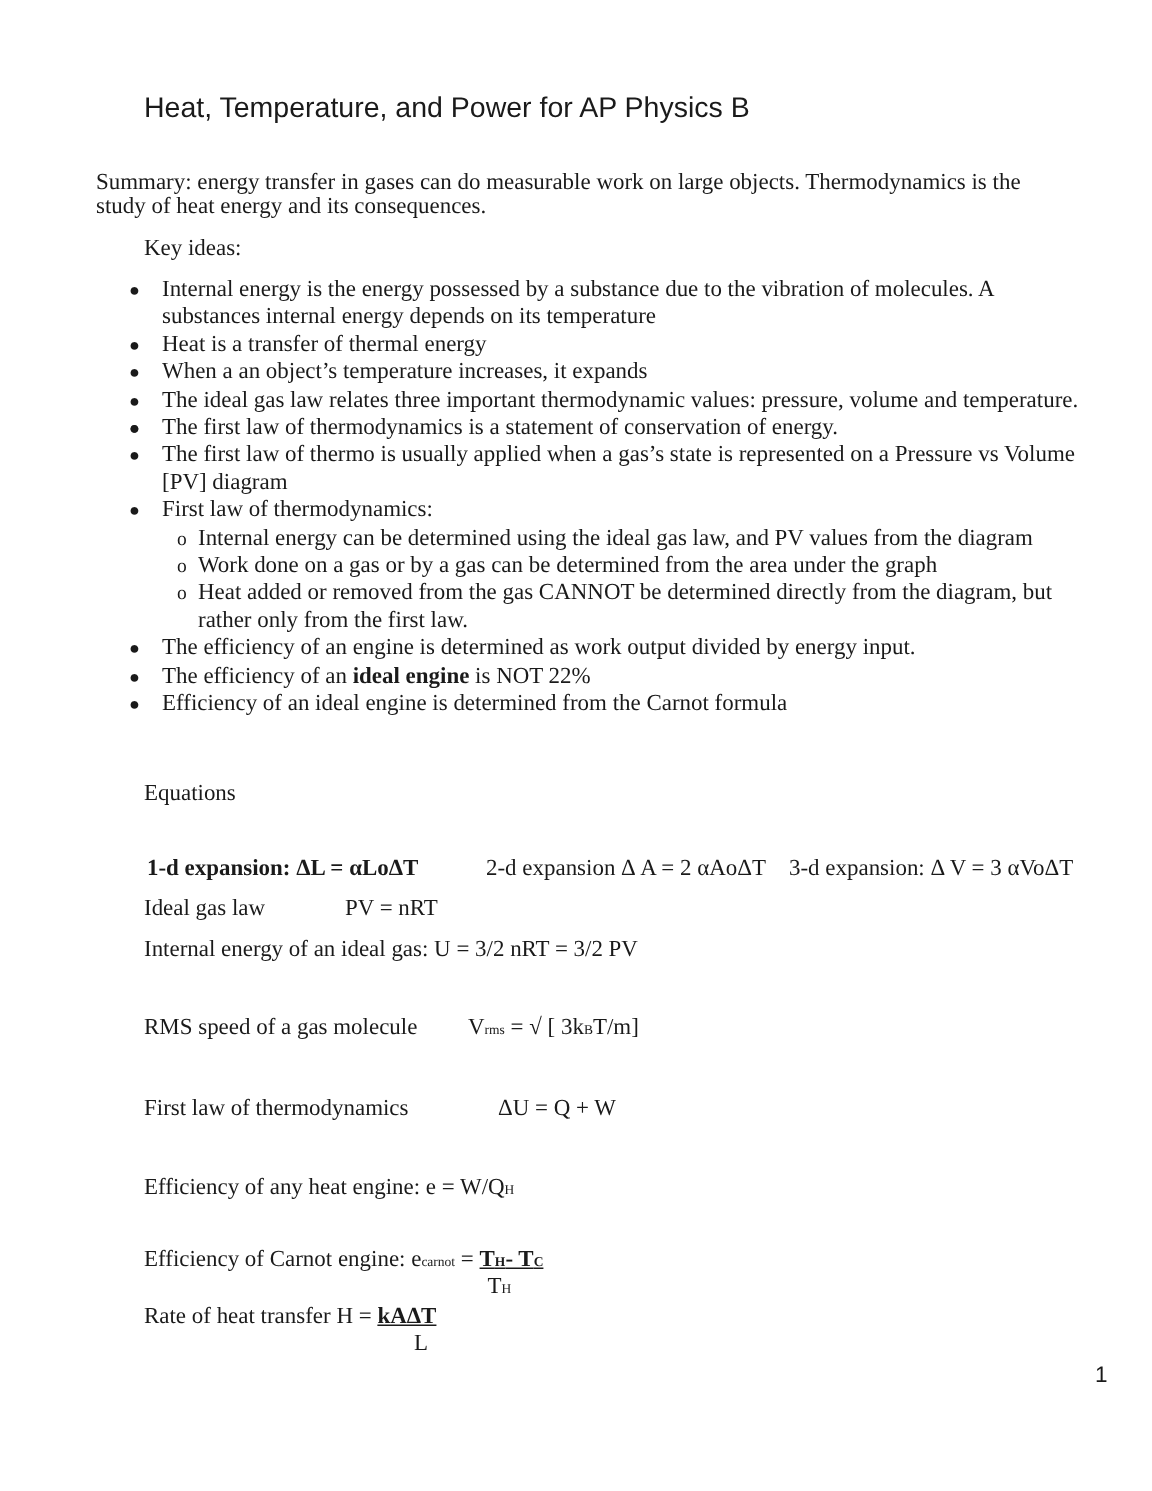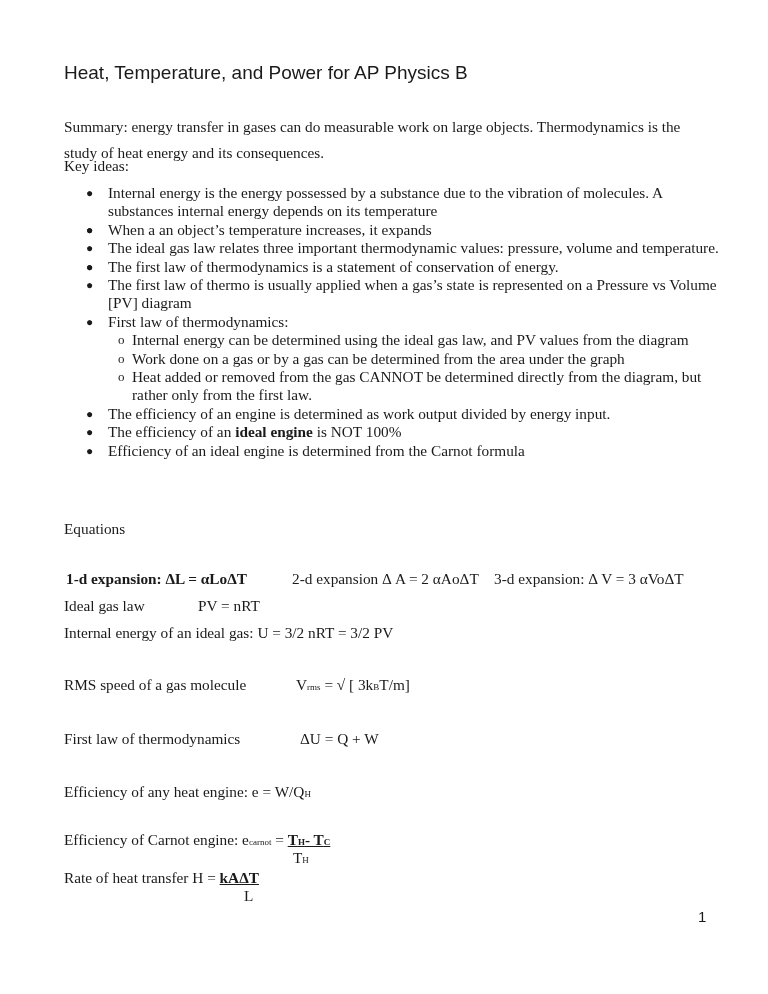--- a/index.html
+++ b/index.html
@@ -1,20 +1,20 @@
 <!DOCTYPE html>
 <html><head>
 <meta charset="utf-8">
 <style>
   html, body { margin: 0; padding: 0; background: #ffffff; }
   body { width: 768px; height: 994px; position: relative; overflow: hidden;
          font-family: "Liberation Serif", serif; color: #1a1a1a; font-size: 15.3px; }
-  .abs { position: absolute; white-space: nowrap; }
+  .abs { position: absolute; white-space: nowrap; margin-left: 32px; }
   .title { font-family: "Liberation Sans", sans-serif; font-size: 19px; color: #1a1a1a; left: 64px; top: 62px; }
-  .para { position: absolute; left: 64px; width: 650px; line-height: 26px; }
+  .para { position: absolute; left: 64px; width: 650px; line-height: 16px; }
   ul.main { position: absolute; left: 64px; top: 184px; margin: 0; padding: 0; list-style: none; width: 660px; line-height: 18.4px; }
   ul.main > li { position: relative; padding-left: 44px; margin: 0; }
   ul.main > li > .dot { position: absolute; left: 22px; top: 0; font-size: 12px; }
   ul.sub { list-style: none; margin: 0; padding: 0; }
   ul.sub > li { position: relative; padding-left: 24px; }
   ul.sub > li > .o { position: absolute; left: 10px; top: 0; font-size: 13px; }
   b { font-weight: bold; }
   sub.sm { font-size: 9px; vertical-align: baseline; }
   .u { text-decoration: underline; font-weight: bold; }
   .pagenum { font-family: "Liberation Sans", sans-serif; font-size: 15px; left: 698px; top: 908px; }
@@ -25,51 +25,51 @@
 <div>
 
   <div class="abs title">Heat, Temperature, and Power for AP Physics B</div>
 
   <div class="para" style="top:114px;">Summary:  energy transfer in gases can do measurable work on large objects.  Thermodynamics is the study of heat energy and its consequences.</div>
 
   <div class="abs" style="left:64px; top:157px;">Key ideas:</div>
 
   <ul class="main">
     <li><span class="dot">●</span><span>Internal energy is the energy possessed by a substance due to the vibration of molecules.  A substances internal energy depends on its temperature</span></li>
-    <li><span class="dot">●</span></li>
+    <li><span class="dot">●</span><span>Heat is a transfer of thermal energy</span></li>
     <li><span class="dot">●</span><span>When a an object’s temperature increases, it  expands</span></li>
     <li><span class="dot">●</span><span>The ideal gas law relates three important thermodynamic values: pressure, volume  and temperature.</span></li>
     <li><span class="dot">●</span></li>
     <li><span class="dot">●</span><span>The first law of thermodynamics is a statement of conservation of energy.</span></li>
     <li><span class="dot">●</span><span>The first law of thermo is usually applied when  a gas’s state is represented on a Pressure vs Volume  [PV]  diagram</span></li>
     <li><span class="dot">●</span><span>First law of thermodynamics:</span>
       <ul class="sub">
         <li><span class="o">o</span><span>Internal energy can be determined using the ideal gas law, and PV values  from the diagram</span></li>
         <li><span class="o">o</span><span>Work done on a gas or by a gas can be determined from the area under the graph</span></li>
         <li><span class="o">o</span><span>Heat added or removed from the gas CANNOT be determined directly from the diagram, but rather only from the first law.</span></li>
       </ul>
     </li>
     <li><span class="dot">●</span><span>The efficiency of an engine is determined as work output divided by energy input.</span></li>
-    <li><span class="dot">●</span><span>The efficiency of an </span><b>ideal engine</b><span> is NOT 100%</span></li>
+    <li><span class="dot">●</span><span>The efficiency of an </span><b>ideal engine</b><span> is NOT 22%</span></li>
     <li><span class="dot">●</span><span>Efficiency of an ideal engine is determined from the Carnot formula</span></li>
   </ul>
 
   <div class="abs" style="left:64px; top:520px;">Equations</div>
 
   <div class="abs" style="left:66px; top:570px; font-weight:bold;">1-d expansion: ΔL = αLoΔT</div>
   <div class="abs" style="left:292px; top:570px;font-family:Liberation Serif, serif;">2-d expansion Δ A = 2 αAoΔT</div>
   <div class="abs" style="left:494px; top:570px;text-align:right;">3-d expansion: Δ V = 3 αVoΔT</div>
 
   <div class="abs" style="left:64px; top:597px;">Ideal gas law</div>
   <div class="abs" style="left:198px; top:597px;">PV = nRT</div>
 
   <div class="abs" style="left:64px; top:624px;">Internal energy of an ideal gas:   U = 3/2 nRT  =  3/2 PV</div>
 
   <div class="abs" style="left:64px; top:676px;">RMS speed of a gas molecule</div>
-  <div class="abs" style="left:296px; top:676px;"><span>V</span><sub class="sm">rms</sub><span> = √ [ 3k</span><sub class="sm">B</sub><span>T/m]</span></div>
+  <div class="abs" style="left:280px; top:676px;"><span>V</span><sub class="sm">rms</sub><span> = √ [ 3k</span><sub class="sm">B</sub><span>T/m]</span></div>
 
   <div class="abs" style="left:64px; top:730px;">First law of thermodynamics</div>
   <div class="abs" style="left:300px; top:730px;font-family:Liberation Serif, serif;">ΔU  = Q + W</div>
 
   <div class="abs" style="left:64px; top:783px;"><span>Efficiency of any heat engine:  e = W/Q</span><sub class="sm">H</sub></div>
 
   <div class="abs" style="left:64px; top:831px;"><span>Efficiency of Carnot engine: e</span><sub class="sm">carnot</sub><span> = </span><span class="u"><span>T</span><sub class="sm">H</sub><span>- T</span><sub class="sm">C</sub></span></div>
   <div class="abs" style="left:293px; top:849px;"><span>T</span><sub class="sm">H</sub></div>
 
   <div class="abs" style="left:64px; top:869px;"><span>Rate of heat transfer  H = </span><span class="u">kAΔT</span></div>

